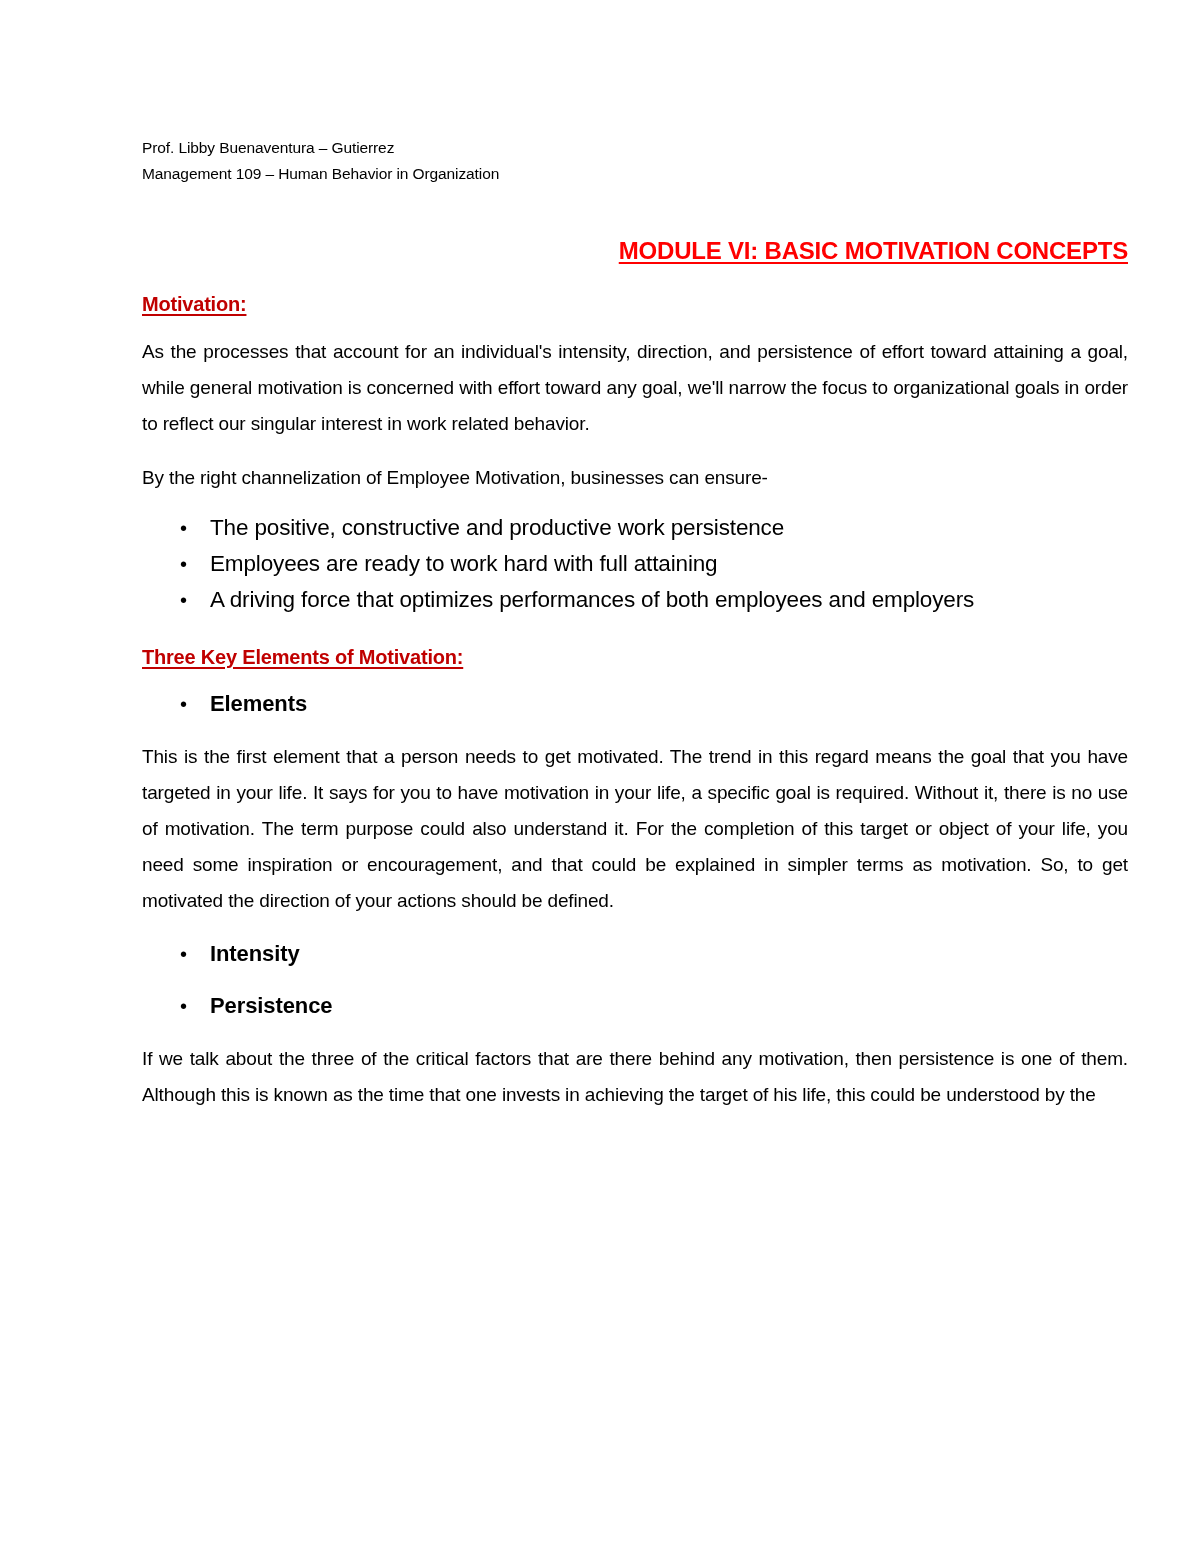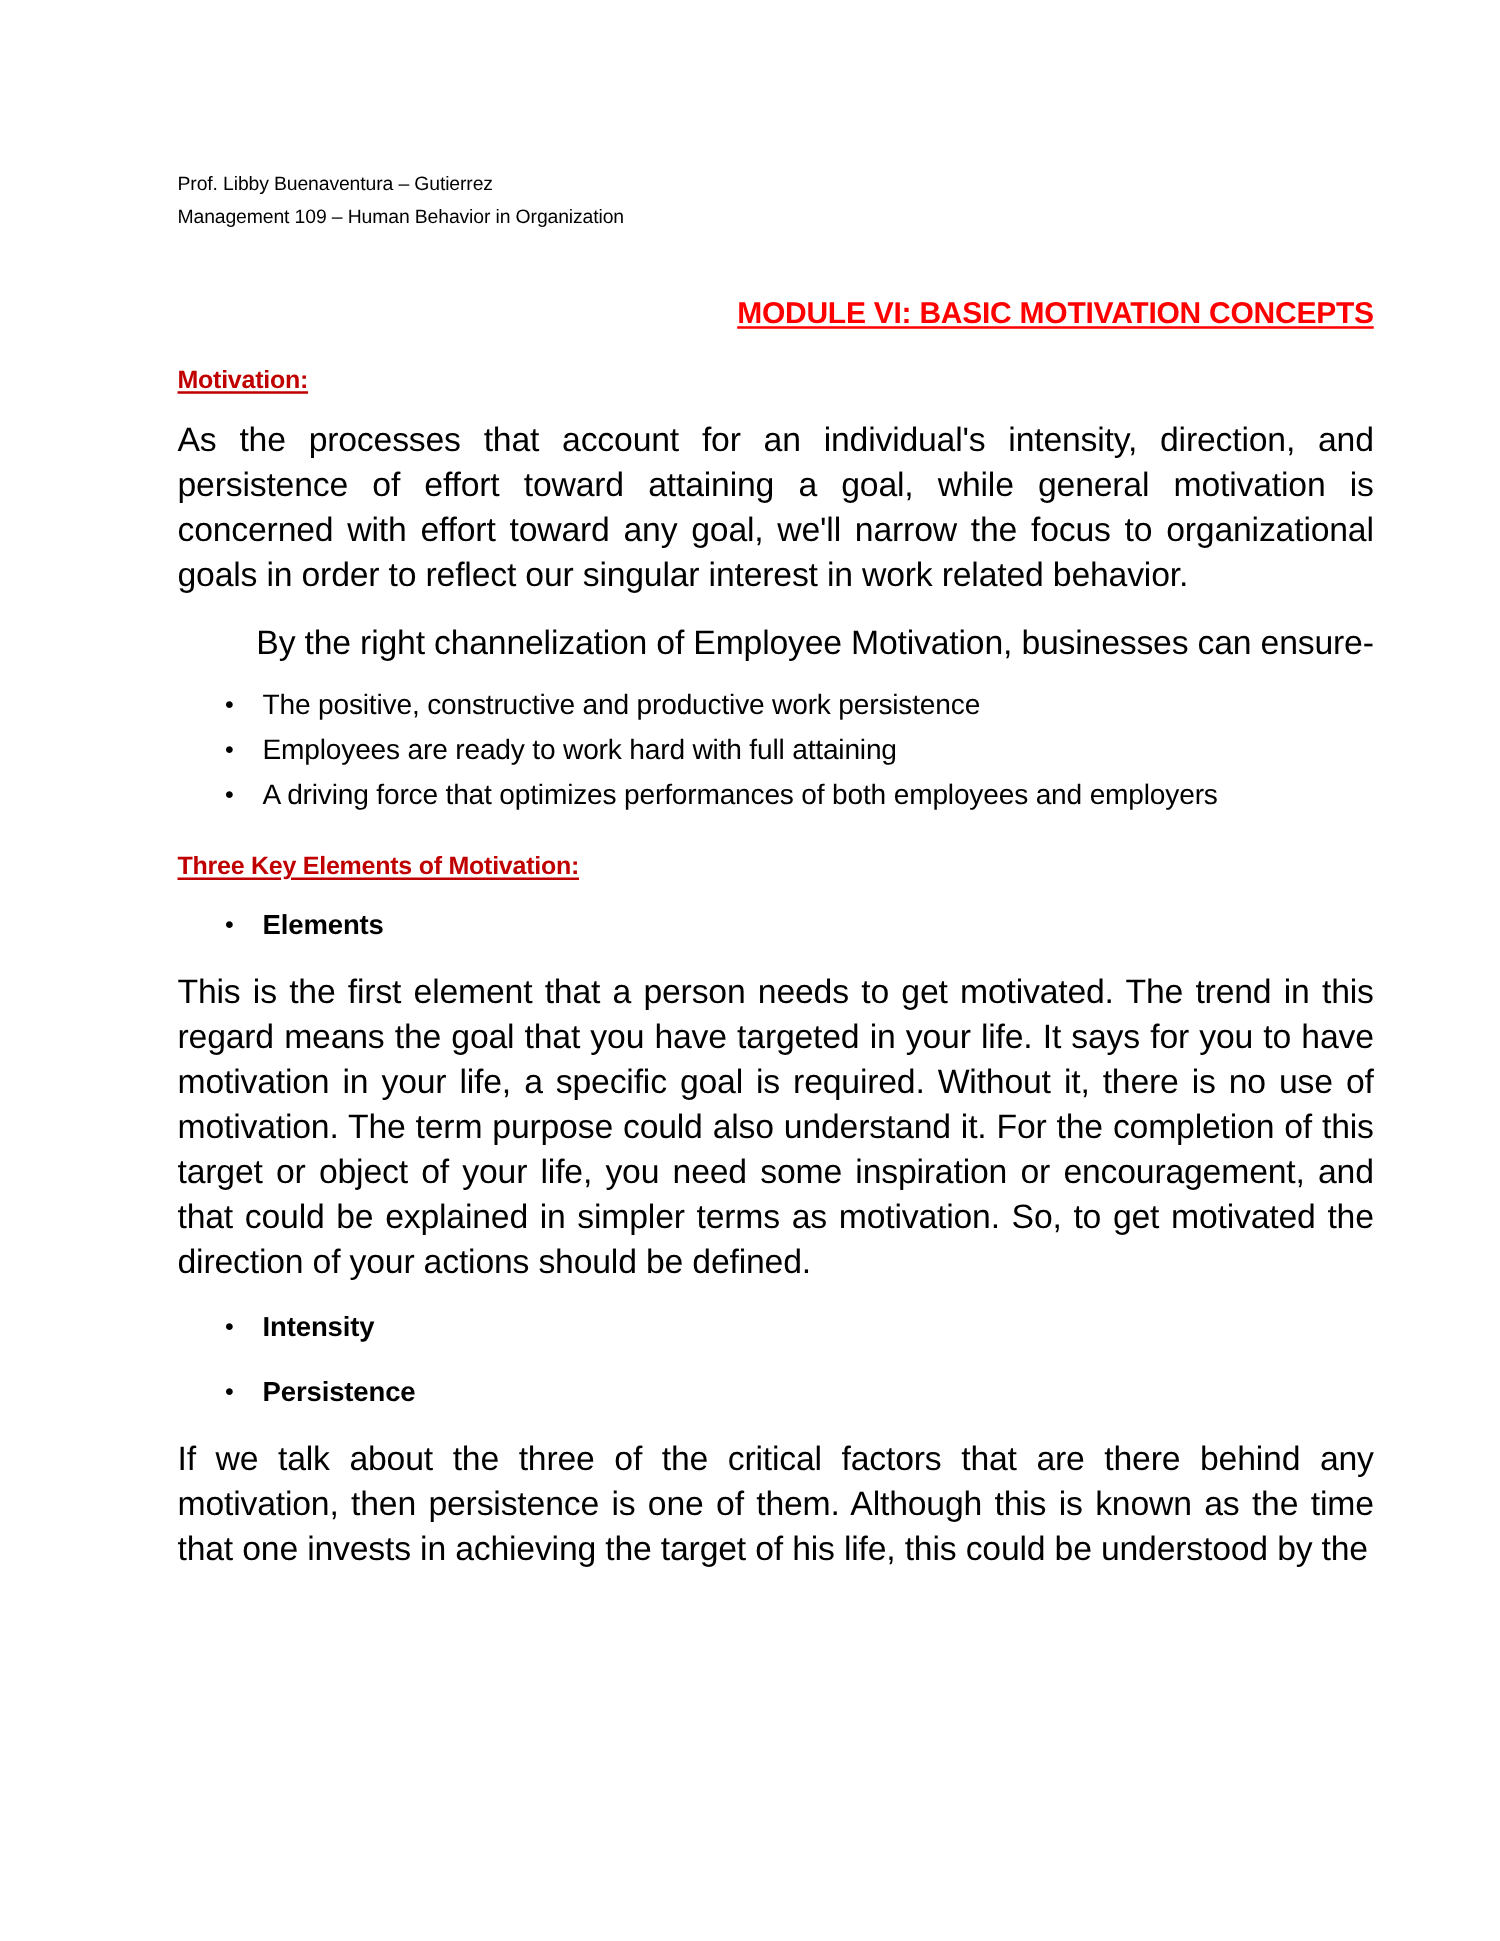--- a/index.html
+++ b/index.html
@@ -13,21 +13,21 @@
     font-family: "Liberation Sans", "DejaVu Sans", sans-serif;
     color: #000000;
     overflow: hidden;
   }
   .page {
     position: relative;
     width: 1200px;
     height: 1553px;
     background: #ffffff;
     box-sizing: border-box;
-    padding: 135px 101px 0 142px;
+    padding: 135px 72px 0 142px;
   }
   .doc-header {
     font-size: 15.5px;
     line-height: 26px;
     letter-spacing: -0.1px;
     color: #000;
   }
   .doc-header div {
     white-space: nowrap;
   }
@@ -46,29 +46,29 @@
     color: #c00000;
     font-weight: bold;
     font-size: 20px;
     letter-spacing: -0.2px;
     text-decoration: underline;
     text-underline-offset: 3px;
     margin-top: 28px;
     margin-bottom: 0;
   }
   p.body-text {
-    font-size: 27px;
+    font-size: 19px;
     line-height: 36px;
     text-align: justify;
     text-justify: inter-word;
     margin: 18px 0 0 0;
     letter-spacing: -0.15px;
   }
   p.body-text.tight {
-    text-align: right;
+    text-align: left;
   }
   ul.bullets {
     list-style: none;
     margin: 14px 0 0 0;
     padding: 0;
   }
   ul.bullets li {
     position: relative;
     padding-left: 68px;
     font-size: 22.5px;

